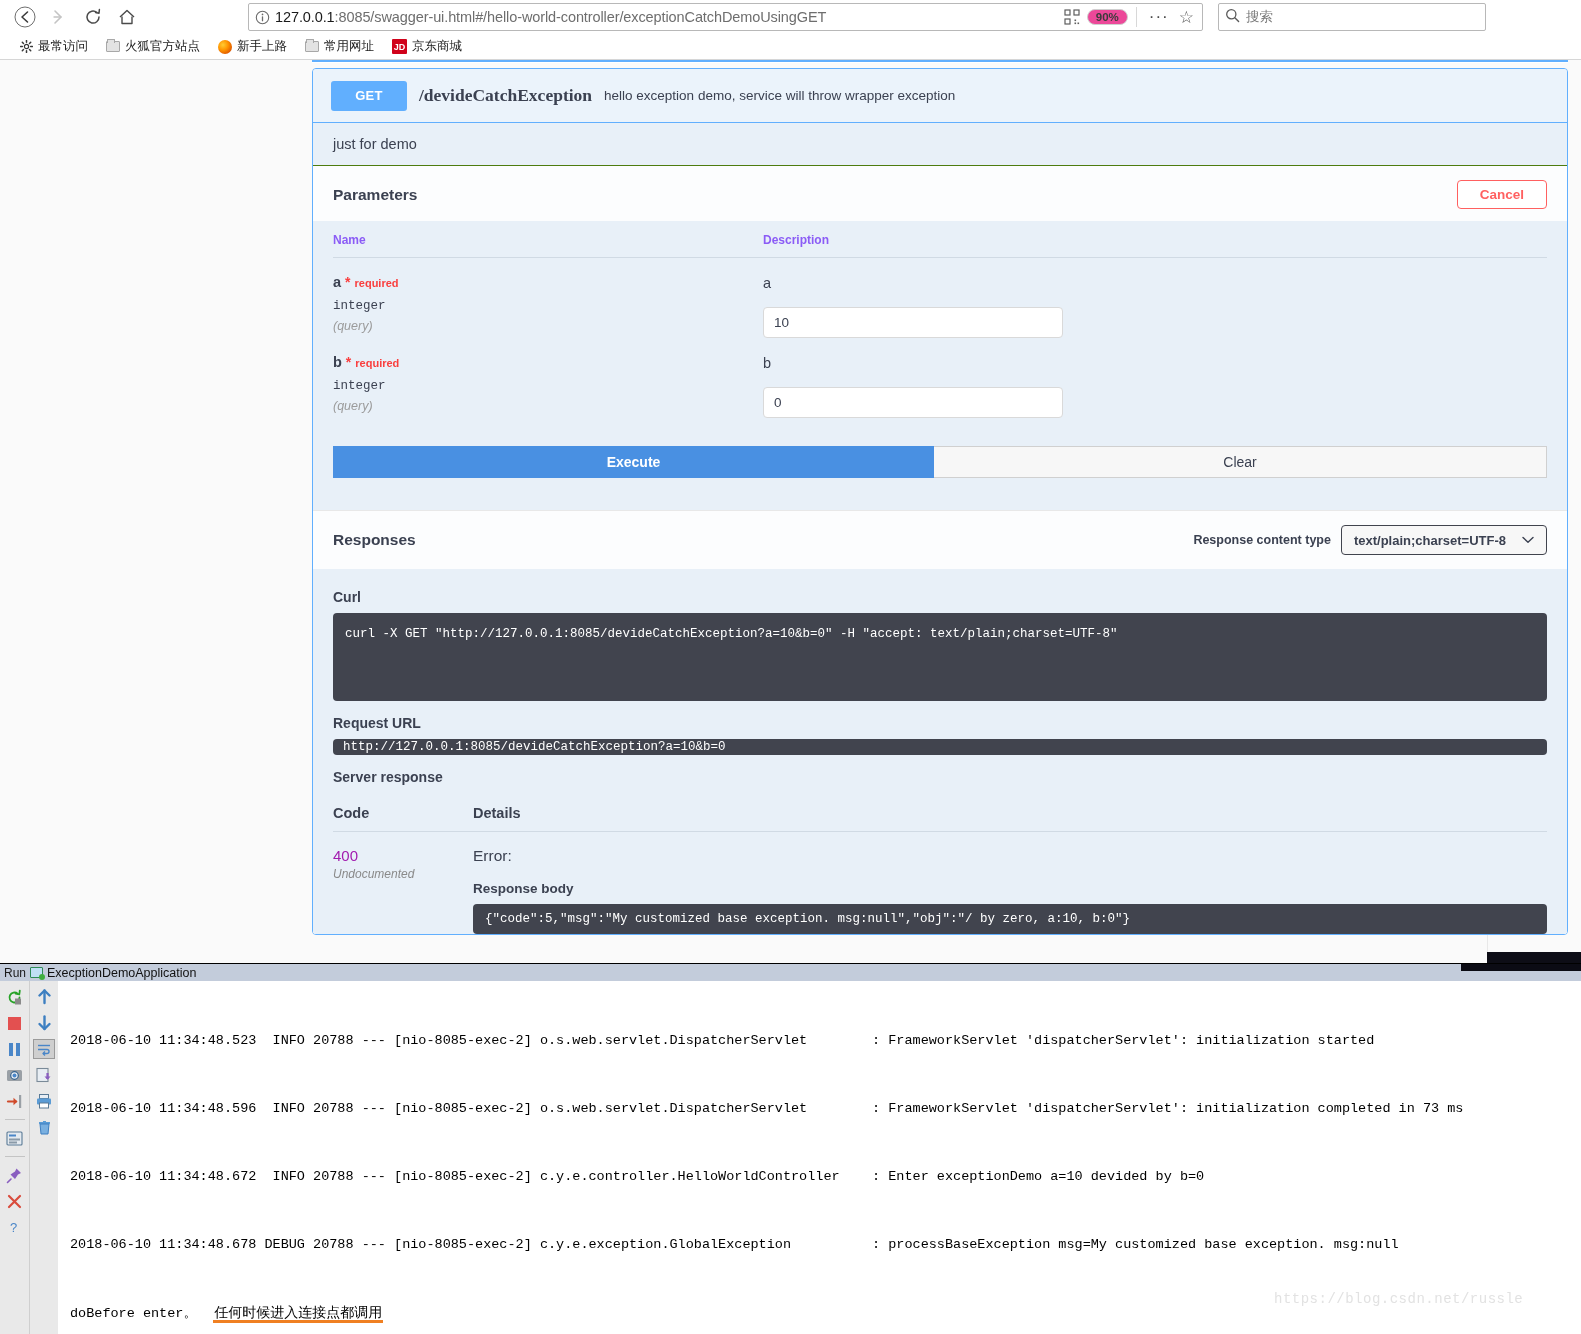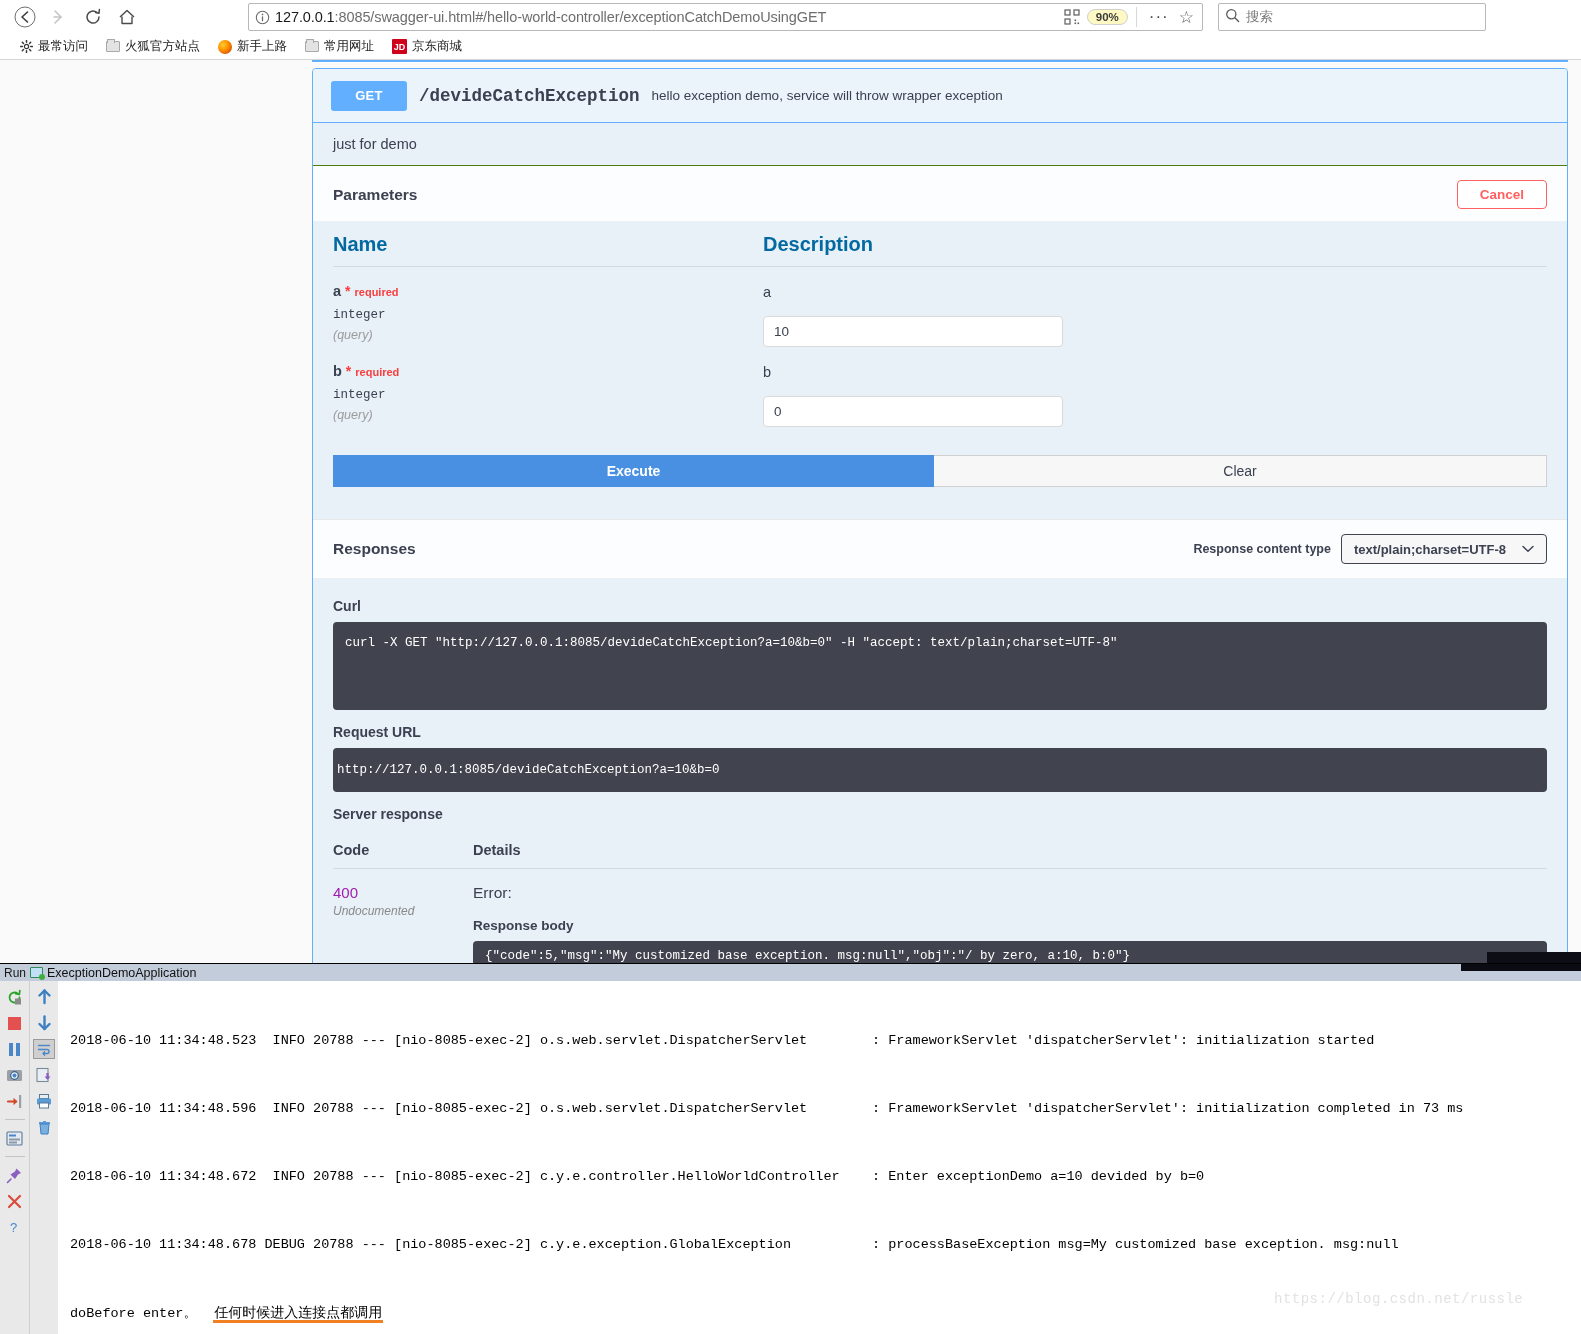--- a/index.html
+++ b/index.html
@@ -40,21 +40,21 @@
   .url-text {
     flex: 1; font-size: 14.5px; color: #3b3b3b; white-space: nowrap; overflow: hidden;
     letter-spacing: -0.1px;
   }
   .url-text .host { color: #1a1a1a; }
   .url-text .rest { color: #6e6e6e; text-align: right; }
   .url-right { display: flex; align-items: center; gap: 2px; padding-right: 4px; }
   .qr-icon { width: 22px; height: 22px; display:flex; align-items:center; justify-content:center; }
   .zoom-badge {
     border: 1px solid #cfcfcf; border-radius: 10px; padding: 1px 8px;
-    font-size: 11.5px; font-weight: bold; color: #3b3b3b; background: #fef9c3;
+    font-size: 11.5px; font-weight: bold; color: #3b3b3b; background: #ec4899;
     margin-left: 2px;
   }
   .sep-v { width: 1px; height: 20px; background: #d8d8d8; margin: 0 6px; }
   .dots { font-size: 17px; color: #4a4a4a; letter-spacing: 1px; padding: 0 4px; }
   .star { font-size: 17px; color: #5a5a5a; padding: 0 4px; }
   .searchbar {
     position: absolute; left: 1218px; top: 3px; width: 268px; height: 28px;
     border: 1px solid #b8b8b8; border-radius: 2px; background: #fff;
     display: flex; align-items: center; padding: 0 6px; gap: 6px;
   }
@@ -106,21 +106,21 @@
   .opblock-summary {
     display: flex; align-items: center; height: 54px; padding: 0 18px;
     background: #ebf3fb; border-bottom: 1px solid #61affe;
   }
   .http-method {
     width: 76px; height: 30px; background: #61affe; color: #fff;
     font-size: 13px; font-weight: bold; border-radius: 3px;
     display: flex; align-items: center; justify-content: center; letter-spacing: 0.3px;
   }
   .op-path {
-    margin-left: 12px; font-family: Liberation Mono, monospace;
+    margin-left: 12px; font-family: Liberation Serif, serif;
     font-size: 17.5px; font-weight: bold; color: #3b4151;
   }
   .op-desc { margin-left: 12px; font-size: 13.5px; color: #3b4151; }
 
   .opblock-body { background: #ffffff; }
   .op-notes {
     background: #e8f0f8; padding: 13px 20px; font-size: 14.5px; color: #3b4151;
     border-bottom: 1px solid #4d7c0f;
   }
   .params-header {
@@ -130,21 +130,21 @@
   .params-title { font-size: 15.5px; font-weight: bold; color: #3b4151; }
   .cancel-btn {
     border: 1.6px solid #ff6060; color: #ff6060; background: #fff;
     font-size: 13.5px; font-weight: bold; padding: 6px 22px; border-radius: 4px;
     font-family: "Liberation Sans", sans-serif;
   }
   .params-body { background: #e8f0f8; padding: 0 20px 10px 20px; }
   .table-head {
     display: flex; padding: 12px 0 10px 0; border-bottom: 1px solid #d0dae4;
   }
-  .th { font-size: 20px; font-weight: bold; color: #0369a1; }
+  .th { font-size: 12px; font-weight: bold; color: #8b5cf6; }
   .th.name { width: 430px; }
   .th.desc { flex: 1; }
   .param-row { display: flex; padding: 16px 0 0 0; }
   .param-name-col { width: 430px; }
   .pname {
     font-size: 14.5px; font-weight: bold; color: #3b4151;
     display: flex; align-items: baseline; gap: 4px;
   }
   .req-star { color: #f93e3e; font-size: 14px; }
   .req-text { color: #f93e3e; font-size: 11px; }
@@ -193,21 +193,21 @@
   .chev { font-size: 11px; color: #3b4151; }
 
   .responses-body { background: #e8f0f8; padding: 6px 20px 0 20px; }
   .sub-label { font-size: 14px; font-weight: bold; color: #3b4151; margin: 14px 0 8px 0; }
   .code-block {
     background: #41444e; color: #ffffff; border-radius: 4px;
     font-family: "Liberation Mono", monospace; font-size: 12.5px;
     padding: 14px 12px; white-space: pre; overflow: hidden;
   }
   .code-block.curl { height: 88px; }
-  .code-block.requrl { height: 44px; padding: 6px 4px; display:flex; align-items:center; }
+  .code-block.requrl { height: 16px; padding: 6px 10px; display:flex; align-items:center; }
   .code-block.respbody { height: 30px; padding: 7px 12px; display:flex; align-items:center; margin-left: 0px; }
 
   .sr-table-head { display: flex; padding: 12px 0 10px 0; border-bottom: 1px solid #d0dae4; }
   .sr-th { font-size: 14.5px; font-weight: bold; color: #3b4151; }
   .sr-th.code { width: 140px; }
   .sr-row { display: flex; padding: 15px 0 0 0; }
   .sr-code-col { width: 140px; }
   .sr-code { font-size: 15px; color: #a21caf; }
   .sr-undoc { font-size: 12px; color: #8a8a8a; font-style: italic; margin-top: 3px; }
   .sr-details-col { flex: 1; }

